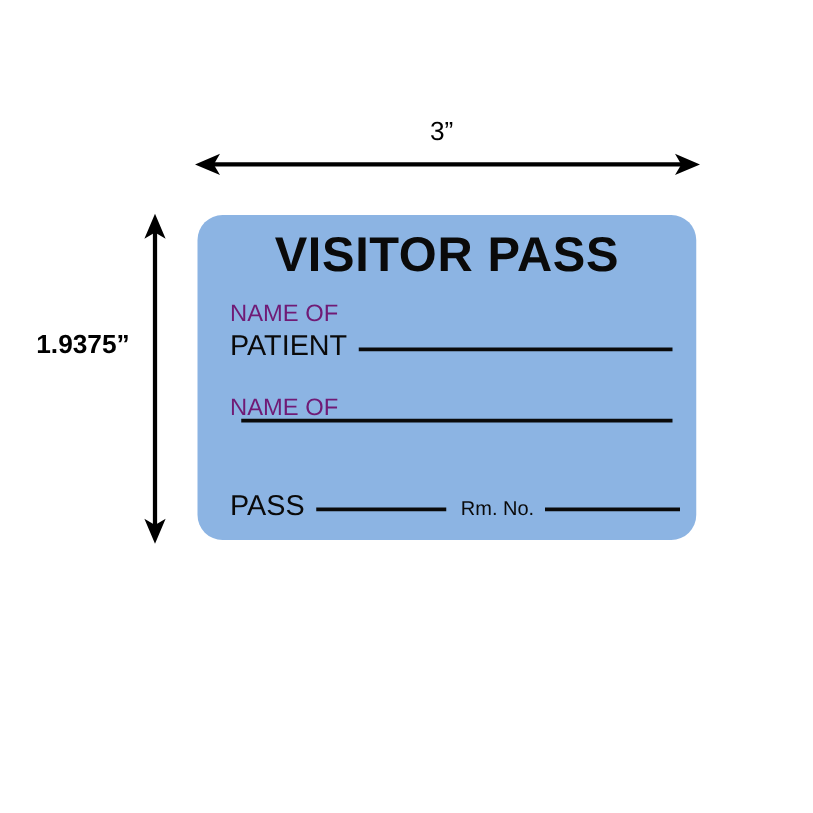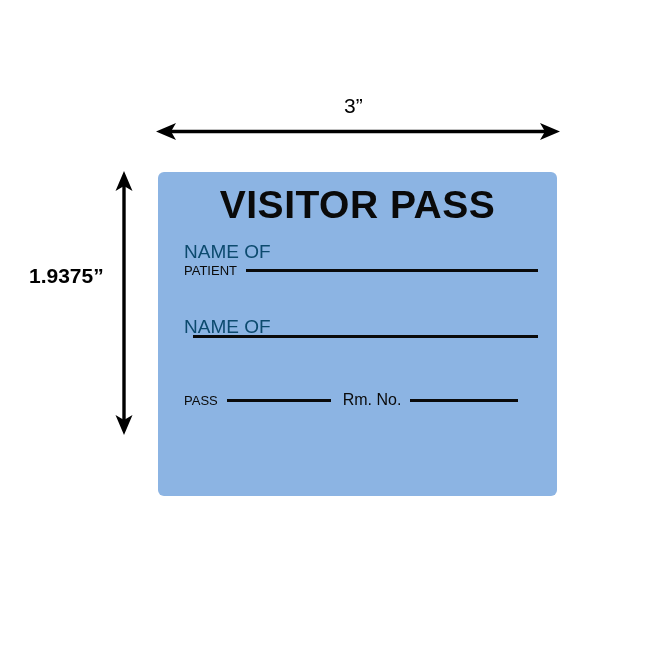--- a/index.html
+++ b/index.html
@@ -60,23 +60,23 @@
     width: 28px;
     height: 276px;
   }
 
   
   #pass-card {
     position: absolute;
     left: 158px;
     top: 172px;
     width: 399px;
-    height: 324px;
+    height: 260px;
     background: #8cb4e3;
-    border-radius: 6px;
+    border-radius: 20px;
     box-sizing: border-box;
   }
 
   #card-title {
     position: absolute;
     left: 0;
     right: 0;
     top: 12px;
     text-align: center;
     font-family: "Liberation Sans", sans-serif;
@@ -91,32 +91,32 @@
     position: absolute;
     left: 26px;
     right: 19px;
   }
   #row-patient { top: 69px; }
   #row-visitor { top: 144px; }
   #row-bottom  { top: 219px; }
 
   .field-caption-top {
     font-size: 19px;
-    color: #0c4a6e;
+    color: #701a75;
     line-height: 1.18;
     white-space: nowrap;
   }
   .field-line-row {
     display: flex;
     align-items: baseline;
     gap: 0;
     line-height: 1.18;
   }
   .field-caption-bottom {
-    font-size: 13px;
+    font-size: 23px;
     color: #0a0a0a;
     white-space: nowrap;
     flex: 0 0 auto;
   }
   .rule {
     flex: 1 1 auto;
     height: 0;
     border-bottom: 3px solid #0a0a0a;
     margin-left: 9px;
     position: relative;

